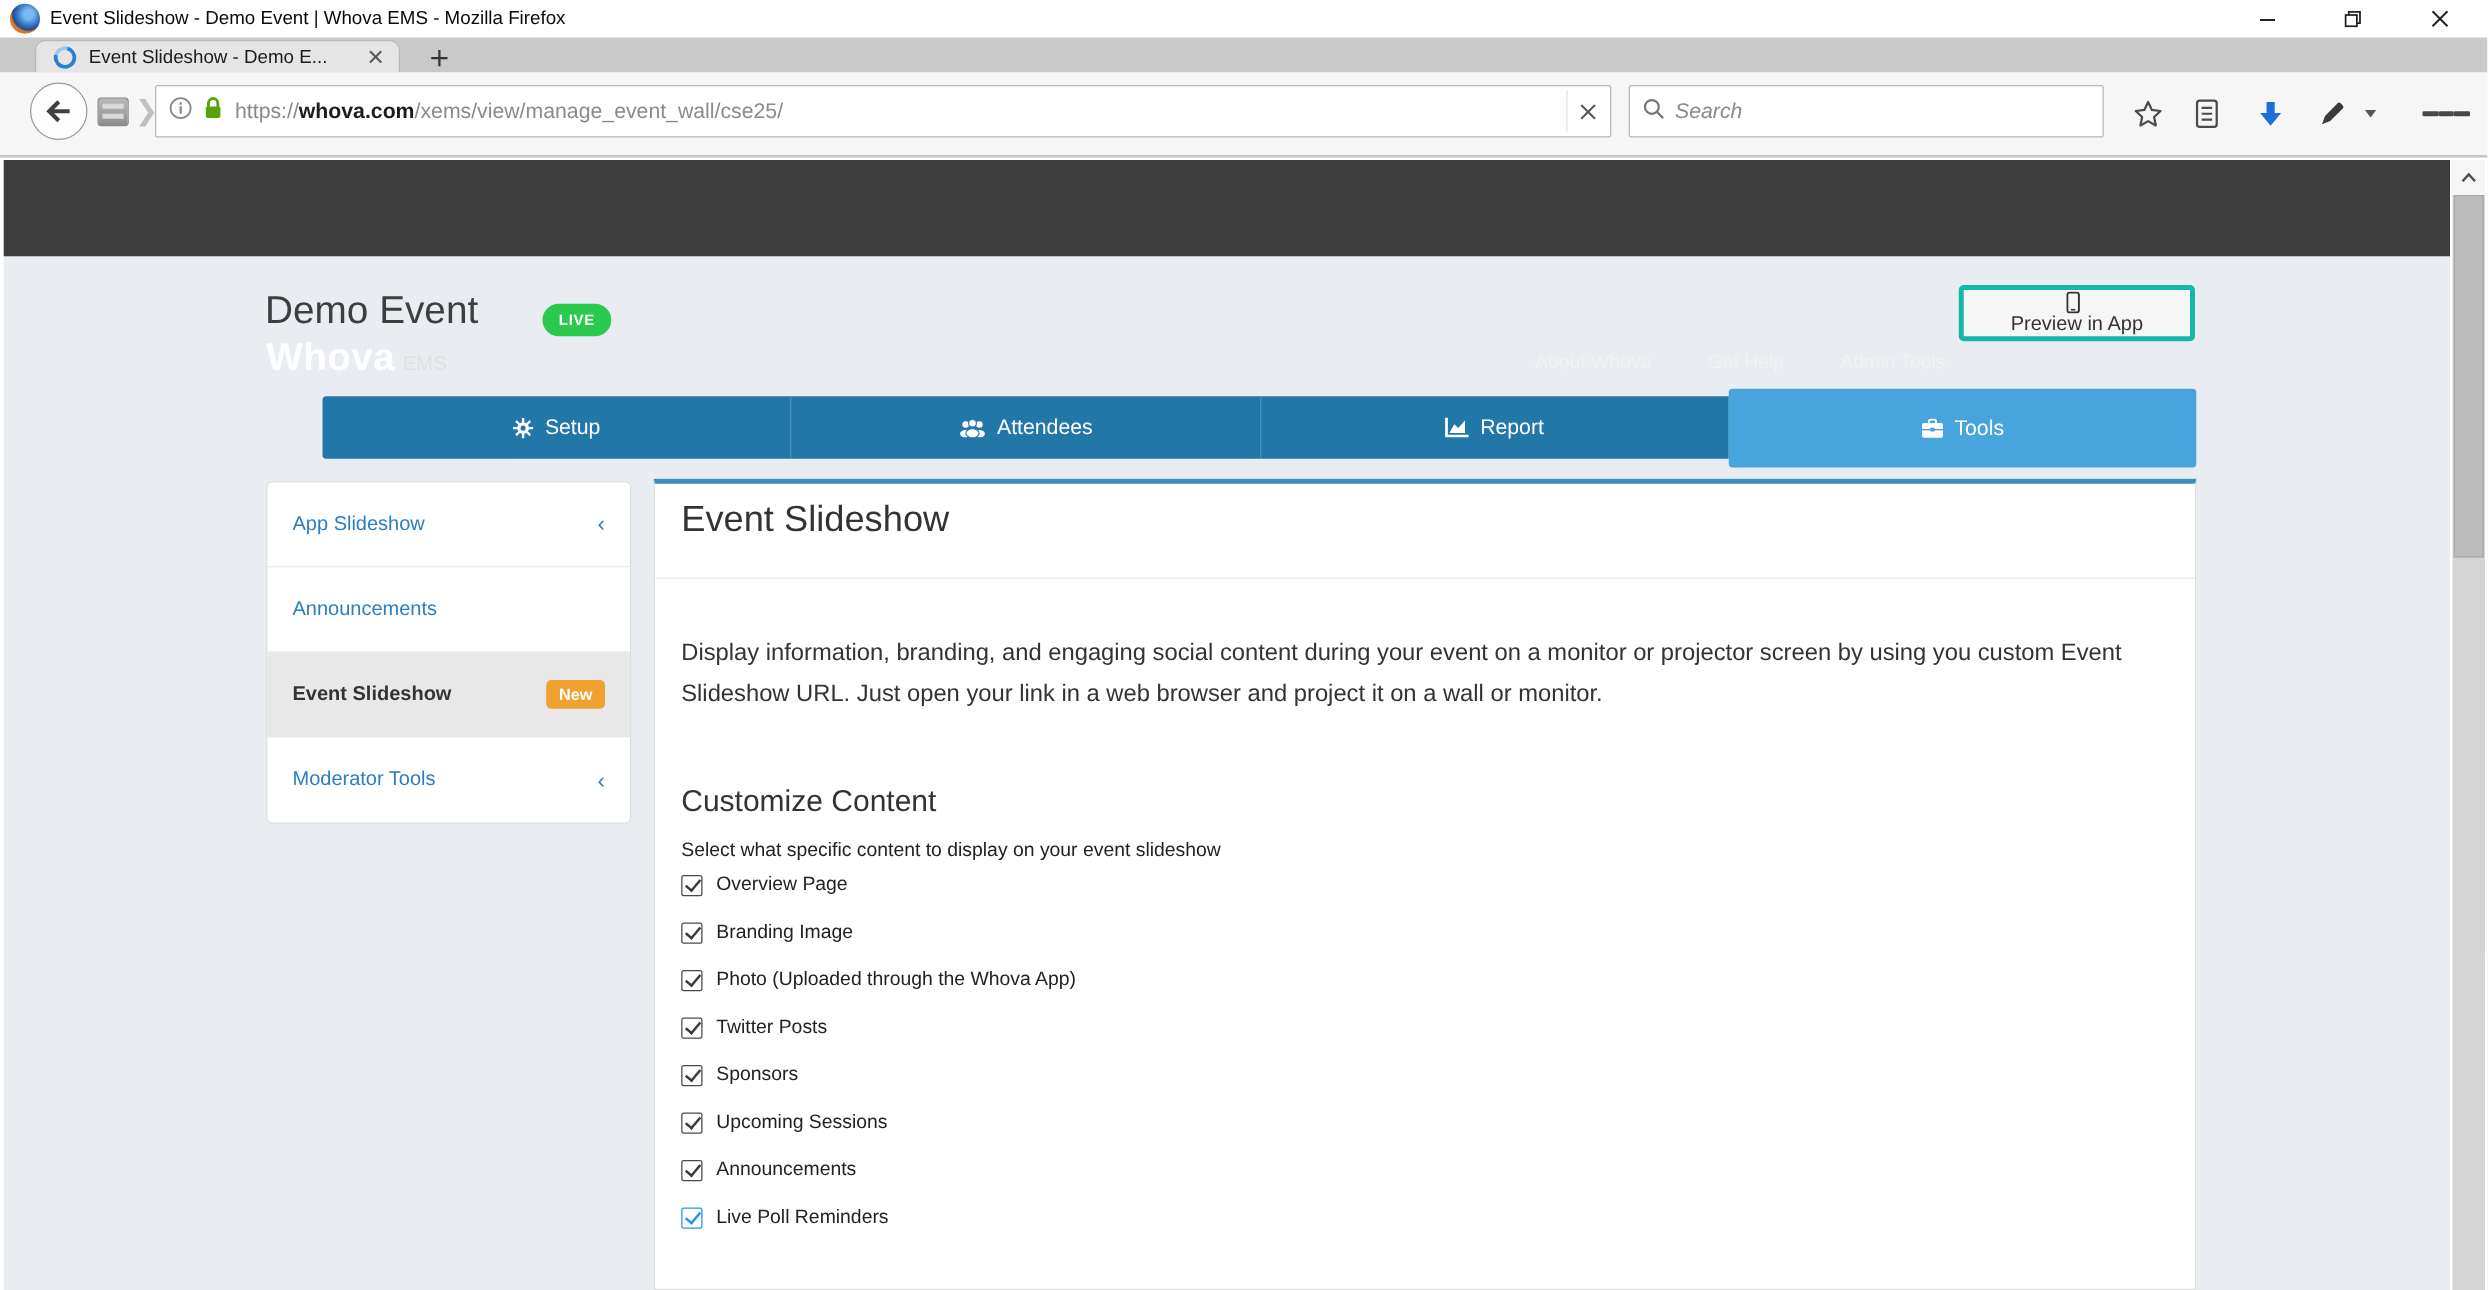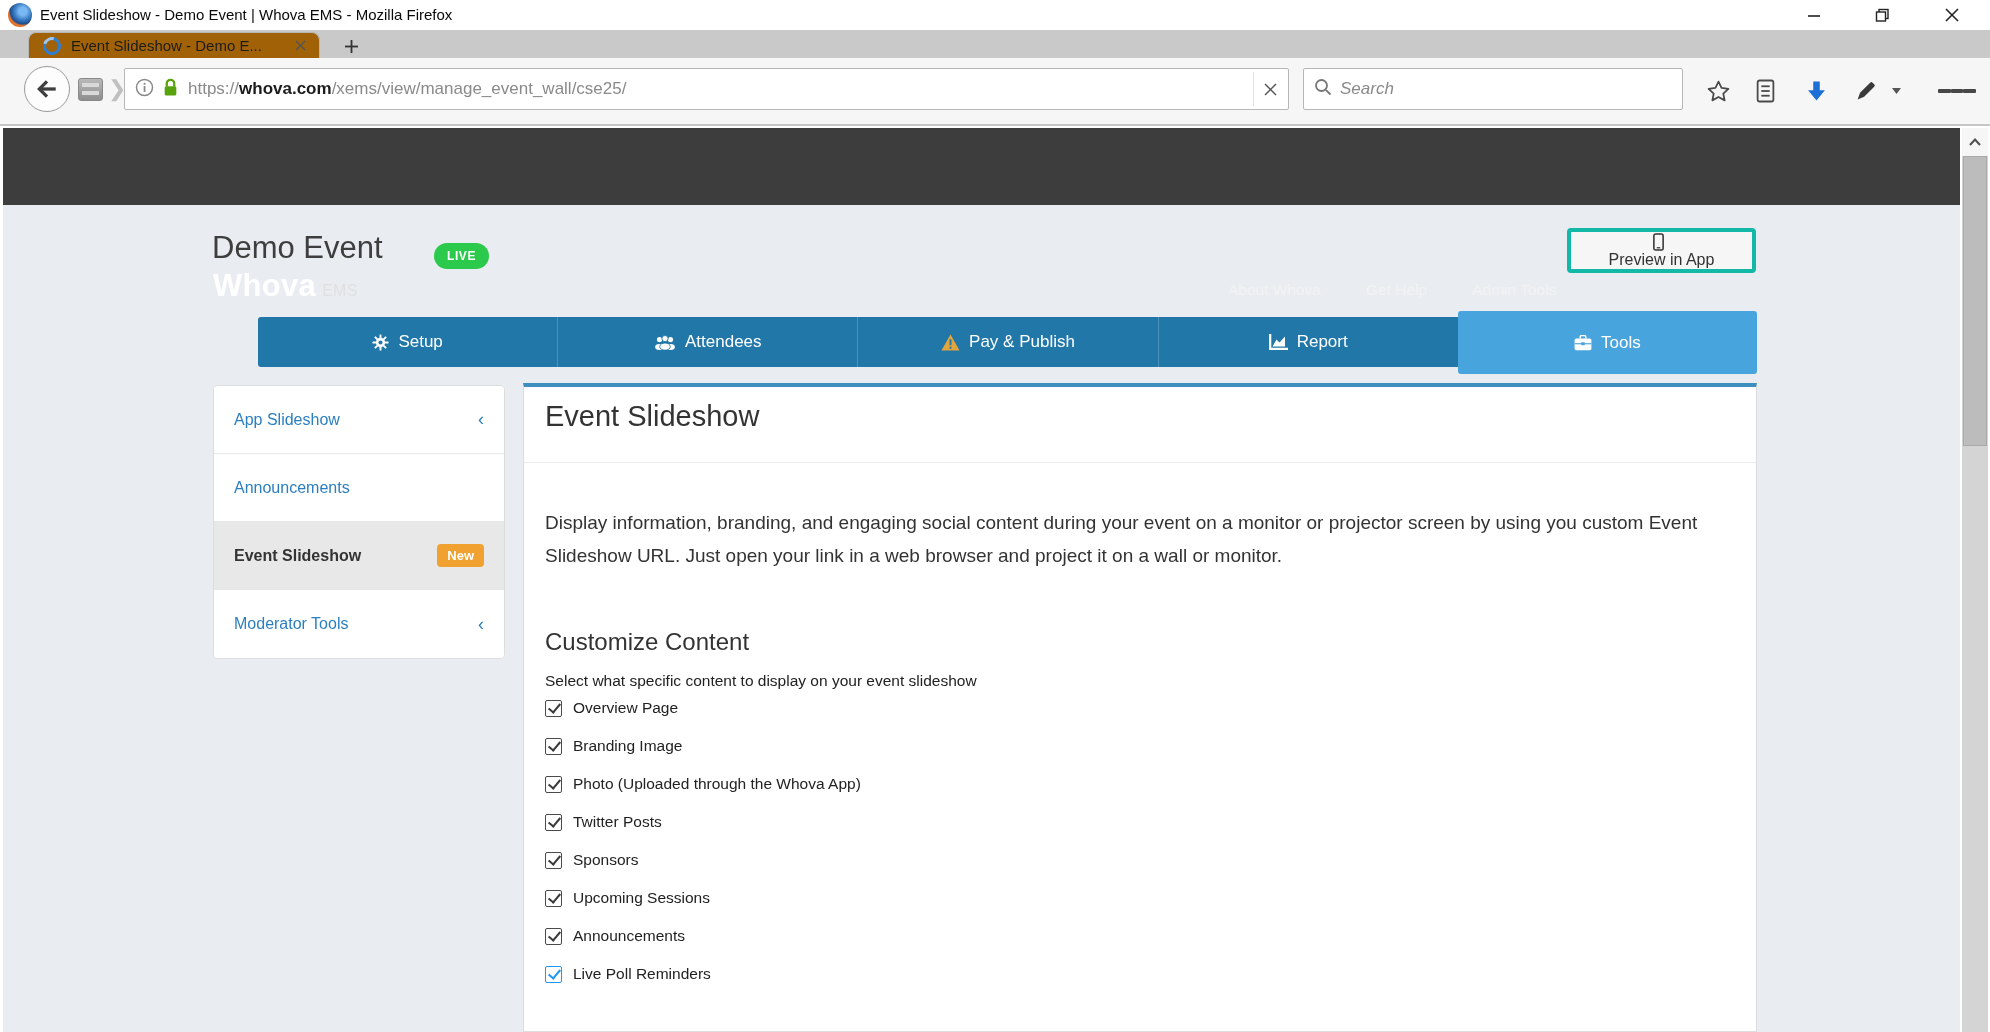--- a/index.html
+++ b/index.html
@@ -10,21 +10,21 @@
   
   .titlebar { position:absolute; left:0; top:0; width:1990px; height:30px; background:#fff; }
   .fx-icon { position:absolute; left:8px; top:3px; width:24px; height:24px; border-radius:50%;
     background:radial-gradient(circle at 62% 35%, #79b8f3 0 18%, #3a7cc2 40%, #1d4e8f 58%, #e8762d 66%, #d35400 100%); }
   .title-text { position:absolute; left:40px; top:0; height:30px; line-height:30px; font-size:15px; color:#0a0a0a; }
   .win-btn { position:absolute; top:0; width:48px; height:30px; display:flex; align-items:center; justify-content:center; }
   .wb-min { left:1790px; } .wb-restore { left:1858px; } .wb-close { left:1928px; }
 
   
   .tabstrip { position:absolute; left:0; top:30px; width:1990px; height:28px; background:#c9c9c9; }
-  .btab { position:absolute; left:28px; top:2px; width:292px; height:26px; background:#a16207;
+  .btab { position:absolute; left:28px; top:2px; width:292px; height:26px; background:#e5e5e5;
     border-radius:8px 8px 0 0; border:1px solid #b8b8b8; border-bottom:none;
     display:flex; align-items:center; padding:0 8px 0 14px; }
   .favicon { width:18px; height:18px; border-radius:50%; border:3px solid #2d7fd3;
     border-top-color:#9cc6ee; transform:rotate(-30deg); flex:0 0 auto; }
   .btab-title { margin-left:10px; font-size:15px; color:#1c1c1c; flex:1 1 auto; white-space:nowrap; overflow:hidden; }
   .btab-close { width:22px; height:22px; display:flex; align-items:center; justify-content:center; flex:0 0 auto; }
   .newtab { position:absolute; left:334px; top:4px; width:34px; height:24px; display:flex; align-items:center; justify-content:center; }
 
   
   .toolbar { position:absolute; left:0; top:58px; width:1990px; height:68px; background:#f6f6f6; border-bottom:2px solid #c6c6c6; }
@@ -282,28 +282,20 @@
         <circle cx="5.5" cy="4.6" r="2.6"></circle>
           <circle cx="16.5" cy="4.6" r="2.6"></circle>
         <ellipse cx="5.5" cy="12" rx="4.4" ry="3"></ellipse>
           <ellipse cx="16.5" cy="12" rx="4.4" ry="3"></ellipse>
         <circle cx="11" cy="3.6" r="3.1" stroke="#2077a8" stroke-width="0.9"></circle>
         <ellipse cx="11" cy="11.6" rx="5.3" ry="3.6" stroke="#2077a8" stroke-width="0.9"></ellipse>
       </svg>
       <span>Attendees</span>
     </div>
     <div class="etab">
-      <svg width="19" height="17" viewBox="0 0 18 16">
-        <path d="M9 0.5 L17.6 15.5 H0.4 Z" fill="#e2a43c"></path>
-        <rect x="8.1" y="5" width="1.8" height="5.6" fill="#2077a8"></rect>
-        <rect x="8.1" y="12" width="1.8" height="1.9" fill="#2077a8"></rect>
-      </svg>
-      <span>Pay &amp; Publish</span>
-    </div>
-    <div class="etab">
       <svg width="19" height="16" viewBox="0 0 19 16">
         <path d="M1.2 0 V14.8 H19" stroke="#fff" stroke-width="2.2" fill="none"></path>
         <path d="M3.5 12.4 L7.5 5.4 L10.5 8.4 L16 2.4 V12.4 Z" fill="#fff"></path>
       </svg>
       <span>Report</span>
     </div>
     <div class="etab active">
       <svg width="18" height="16" viewBox="0 0 18 16">
         <path d="M6.2 3.4 V2 a1.4 1.4 0 0 1 1.4 -1.4 h2.8 a1.4 1.4 0 0 1 1.4 1.4 V3.4" fill="none" stroke="#fff" stroke-width="1.5"></path>
         <rect x="0.6" y="3.4" width="16.8" height="11.8" rx="1.6" fill="#fff"></rect>

